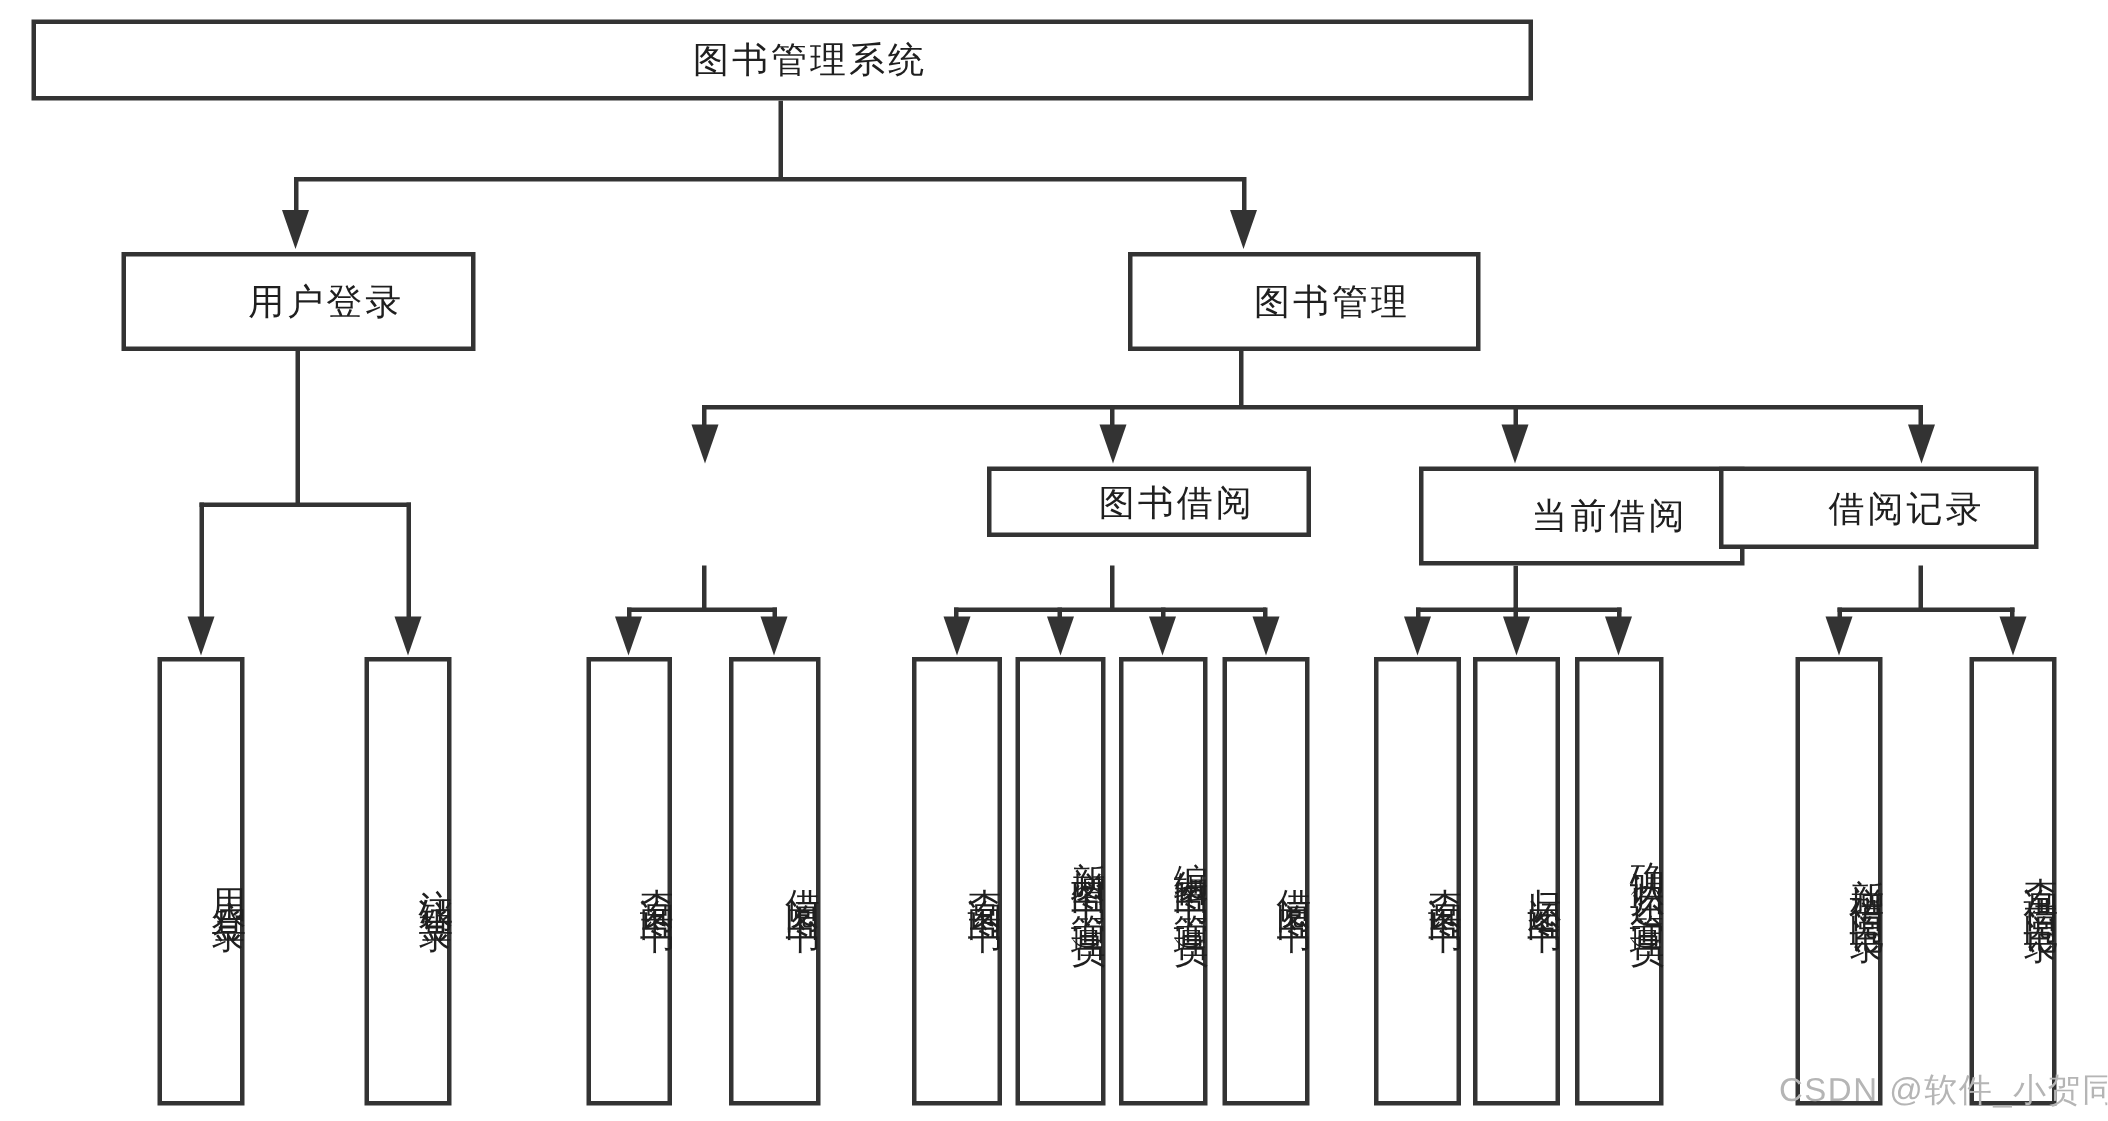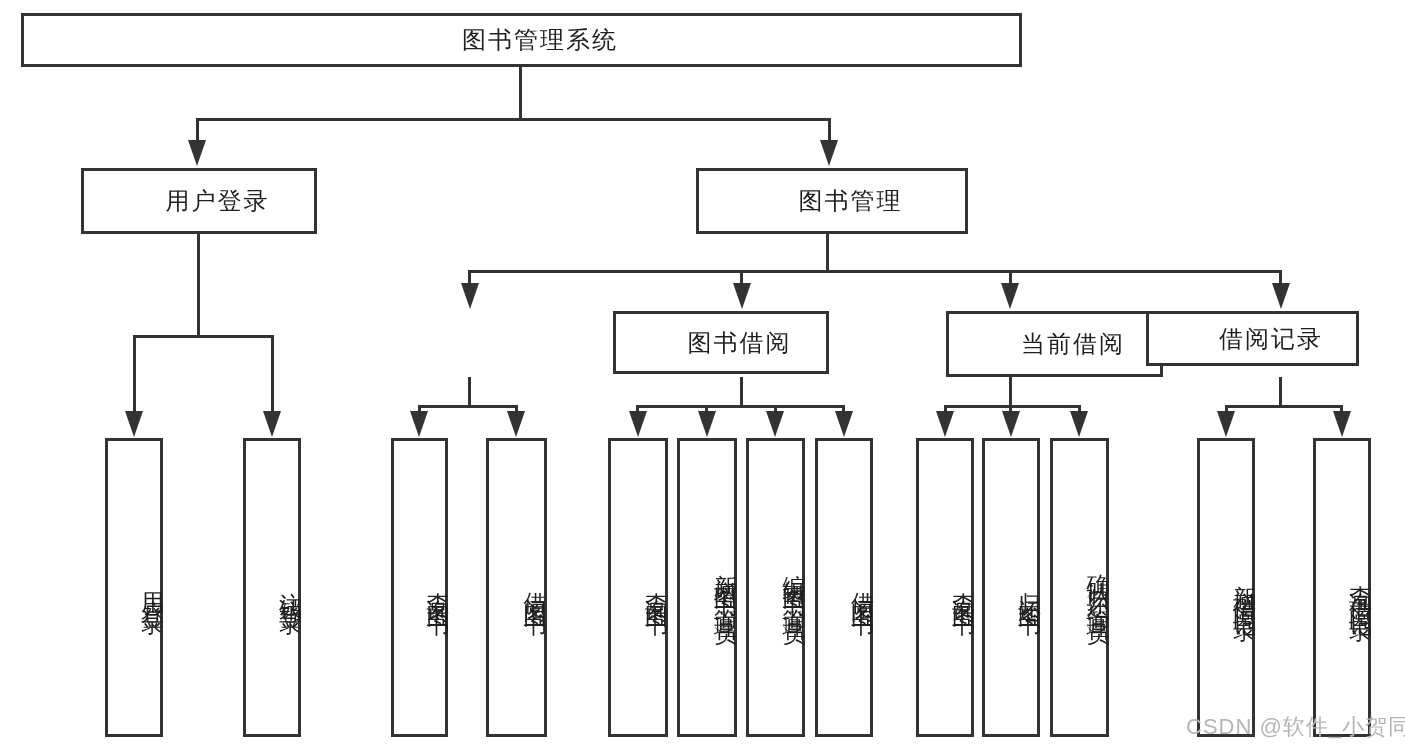--- a/index.html
+++ b/index.html
@@ -63,25 +63,25 @@
 
 <div id="canvas">
 
   <div class="node" style="left:21px;top:13px;width:1001px;height:54px">
     <span class="nlabel">图书管理系统</span>
   </div>
 
   <div class="node" style="left:81px;top:168px;width:236px;height:66px">
     <span class="nlabel">用户登录</span>
   </div>
-  <div class="node" style="left:696px;top:168px;width:272px;height:66px">
+  <div class="node" style="left:752px;top:168px;width:235px;height:66px">
     <span class="nlabel">图书管理</span>
   </div>
 
-  <div class="node" style="left:613px;top:311px;width:216px;height:63px">
+  <div class="node" style="left:658px;top:311px;width:216px;height:47px">
     <span class="nlabel">图书借阅</span>
   </div>
   <div class="node" style="left:946px;top:311px;width:217px;height:66px">
     <span class="nlabel">当前借阅</span>
   </div>
   <div class="node" style="left:1146px;top:311px;width:213px;height:55px">
     <span class="nlabel">借阅记录</span>
   </div>
 
   <div class="node" style="left:105px;top:438px;width:58px;height:299px">

